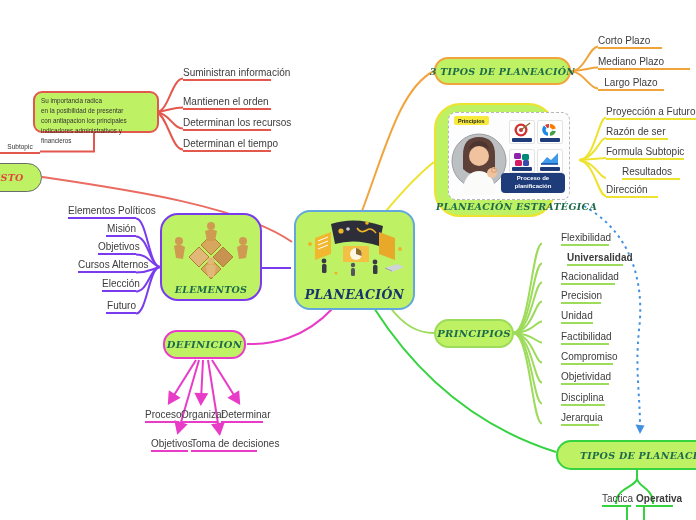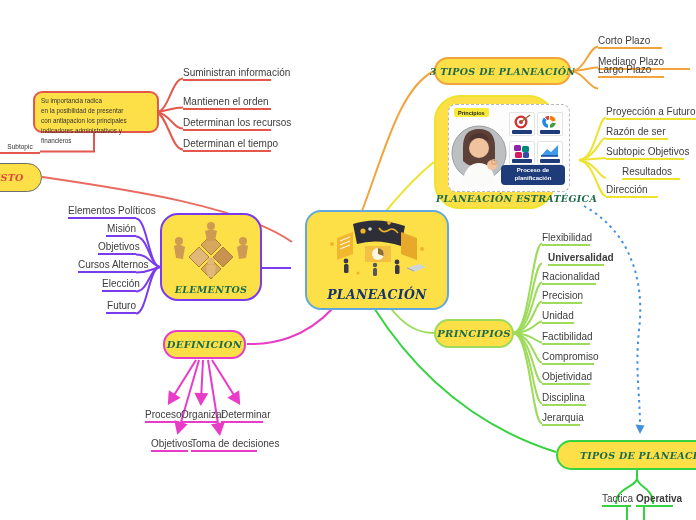--- a/index.html
+++ b/index.html
@@ -1,55 +1,55 @@
 <!DOCTYPE html>
 <html><head>
 <meta charset="utf-8">
 <style>
   html,body{margin:0;padding:0;background:#fff;}
   #canvas{position:relative;width:696px;height:520px;overflow:hidden;background:#ffffff;
           font-family:"Liberation Sans",sans-serif;}
   svg.wires{position:absolute;left:0;top:0;z-index:1;}
-  .node{position:absolute;background:#fde047;z-index:3;box-sizing:border-box;}
+  .node{position:absolute;background:#bef264;z-index:3;box-sizing:border-box;}
   .hand{font-family:"DejaVu Serif",serif;font-style:italic;font-weight:700;
         text-transform:uppercase;color:#1d6b4a;letter-spacing:.3px;white-space:nowrap;}
   .leaf{position:absolute;z-index:3;font-size:10px;line-height:10px;height:11px;color:#3c3c3c;
         white-space:nowrap;border-bottom:2px solid #1d4ed8;}
   .leaf.red{border-color:#e4574d;}
   .leaf.orange{border-color:#f2a43c;}
   .leaf.yellow{border-color:#ede32f;}
-  .leaf.lgreen{border-color:#9ddb5a;}
+  .leaf.lgreen{border-color:#9ddb5a;margin-left:19px;}
   .leaf.green{border-color:#35d33f;}
   .leaf.purple{border-color:#7a3bee;text-align:right;}
   .leaf.magenta{border-color:#e83cc8;}
   .pill{display:flex;align-items:center;justify-content:center;}
   #n-presupuesto{left:-34px;top:163px;width:76px;height:29px;border:1.5px solid #6b6b6b;border-radius:15px;}
   #n-presupuesto .hand{color:#e0483d;font-size:9.5px;}
   #n-impbox{left:33px;top:91px;width:126px;height:42px;border:2px solid #e4574d;border-radius:9px;
             font-size:6.3px;line-height:1.58;color:#333;padding:3px 6px 0;white-space:pre-line;z-index:3;}
   #n-subtopic{left:0;top:142px;width:40px;height:10px;font-size:6.5px;color:#333;text-align:center;
               border-bottom:2px solid #e4574d;z-index:3;background:transparent;}
   #n-3tipos{left:434px;top:57px;width:137px;height:28px;border:2px solid #f2a43c;border-radius:14px;}
   #n-3tipos .hand{font-size:9.5px;}
-  #n-estrategica{left:434px;top:95px;width:121px;height:114px;border:2px solid #ede32f;border-radius:26px;}
+  #n-estrategica{left:434px;top:103px;width:121px;height:114px;border:2px solid #ede32f;border-radius:26px;}
   #n-estrategica .hand{position:absolute;bottom:3px;left:0;right:0;text-align:center;font-size:9.5px;}
   .imgbox{position:absolute;left:12px;top:7px;width:120px;height:86px;border:1.5px dashed #b5b8bb;
           border-radius:8px;background:#fdfdfd;}
   .ptag{position:absolute;left:5px;top:3px;background:#f7ea3b;color:#222;font-size:5.5px;
         font-weight:bold;padding:1.5px 4px;border-radius:2px;z-index:4;}
   .caption{position:absolute;left:52px;top:60px;width:62px;background:#1f3c7a;border-radius:4px;
            color:#fff;font-size:6px;font-weight:bold;text-align:center;padding:2px 1px;line-height:1.3;z-index:4;}
   .tile{position:absolute;width:24px;height:22px;background:#fff;border:1px solid #e3e3e3;border-radius:2px;}
   .tile .banner{position:absolute;left:2px;right:2px;bottom:1px;height:4px;background:#1f3c7a;border-radius:1px;}
   #n-principios{left:434px;top:319px;width:80px;height:29px;border:2px solid #9ddb5a;border-radius:15px;}
   #n-principios .hand{font-size:10px;}
   #n-tipos{left:556px;top:440px;width:172px;height:30px;border:2px solid #35d33f;border-radius:15px;
            justify-content:flex-start;padding-left:22px;}
   #n-tipos .hand{font-size:9.5px;}
-  #n-center{left:305px;top:210px;width:144px;height:100px;border:2.5px solid #63a8dc;border-radius:16px;}
+  #n-center{left:294px;top:210px;width:121px;height:100px;border:2.5px solid #63a8dc;border-radius:16px;}
   #n-center .hand{position:absolute;bottom:6px;left:0;right:0;text-align:center;font-size:12.5px;color:#16356b;}
   #n-elementos{left:160px;top:213px;width:102px;height:88px;border:2.5px solid #7a3bee;border-radius:18px;}
   #n-elementos .hand{position:absolute;bottom:4px;left:0;right:0;text-align:center;font-size:9.5px;}
   #n-definicion{left:163px;top:330px;width:83px;height:29px;border:2px solid #e83cc8;border-radius:14px;}
   #n-definicion .hand{font-size:10px;}
   .illus{position:absolute;left:50%;transform:translateX(-50%);top:6px;}
 </style>
 </head>
 <body>
 
@@ -148,21 +148,21 @@
   <div class="leaf red" style="left:183px;top:68px;width:88px;">Suministran información</div>
   <div class="leaf red" style="left:183px;top:97px;width:88px;">Mantienen el orden</div>
   <div class="leaf red" style="left:183px;top:118px;width:88px;">Determinan los recursos</div>
   <div class="leaf red" style="left:183px;top:139px;width:88px;">Determinan el tiempo</div>
 
   <div class="node pill" id="n-3tipos">
     <span class="hand">3 tipos de planeación</span>
   </div>
   <div class="leaf orange" style="left:598px;top:36px;width:64px;">Corto Plazo</div>
   <div class="leaf orange" style="left:598px;top:57px;width:92px;">Mediano Plazo</div>
-  <div class="leaf orange" style="left:598px;top:65px;width:66px;">Largo Plazo</div>
+  <div class="leaf orange" style="left:598px;top:78px;width:66px;text-align:center;">Largo Plazo</div>
 
   <div class="node" id="n-estrategica">
     <div class="imgbox">
       <div class="ptag">Principios</div>
 
       <svg width="62" height="66" style="position:absolute;left:0;top:16px;">
         <circle cx="30" cy="32" r="27" fill="#bcc0c3" stroke="#9a9ea1" stroke-width="1"></circle>
         <path d="M14,26 Q14,8 30,8 Q46,8 46,26 L46,40 Q40,46 30,46 Q20,46 14,40 Z" fill="#5d4037"></path>
         <circle cx="30" cy="27" r="10" fill="#f0c29e"></circle>
         <path d="M20,20 Q22,12 30,12 Q38,12 40,20 Q34,16 26,17 Z" fill="#4e342e"></path>
@@ -204,21 +204,21 @@
           <path d="M2,13 L19,13" stroke="#0d47a1" stroke-width="1.5"></path>
         </svg>
           <div class="banner"></div>
       </div>
       <div class="caption">Proceso de planificación</div>
     </div>
     <span class="hand">Planeación Estratégica</span>
   </div>
   <div class="leaf yellow" style="left:606px;top:107px;width:90px;">Proyección a Futuro</div>
   <div class="leaf yellow" style="left:606px;top:127px;width:62px;">Razón de ser</div>
-  <div class="leaf yellow" style="left:606px;top:147px;width:78px;">Subtopic Objetivos</div>
+  <div class="leaf yellow" style="left:606px;top:147px;width:78px;">Formula Subtopic</div>
   <div class="leaf yellow" style="left:606px;top:167px;width:58px;margin-left:16px;">Resultados</div>
   <div class="leaf yellow" style="left:606px;top:185px;width:52px;">Dirección</div>
 
   <div class="node pill" id="n-principios">
     <span class="hand">Principios</span>
   </div>
   <div class="leaf lgreen" style="left:542px;top:233px;width:48px;">Flexibilidad</div>
   <div class="leaf lgreen" style="left:548px;top:253px;width:56px;font-weight:bold;">Universalidad</div>
   <div class="leaf lgreen" style="left:542px;top:272px;width:54px;">Racionalidad</div>
   <div class="leaf lgreen" style="left:542px;top:291px;width:40px;">Precision</div>

